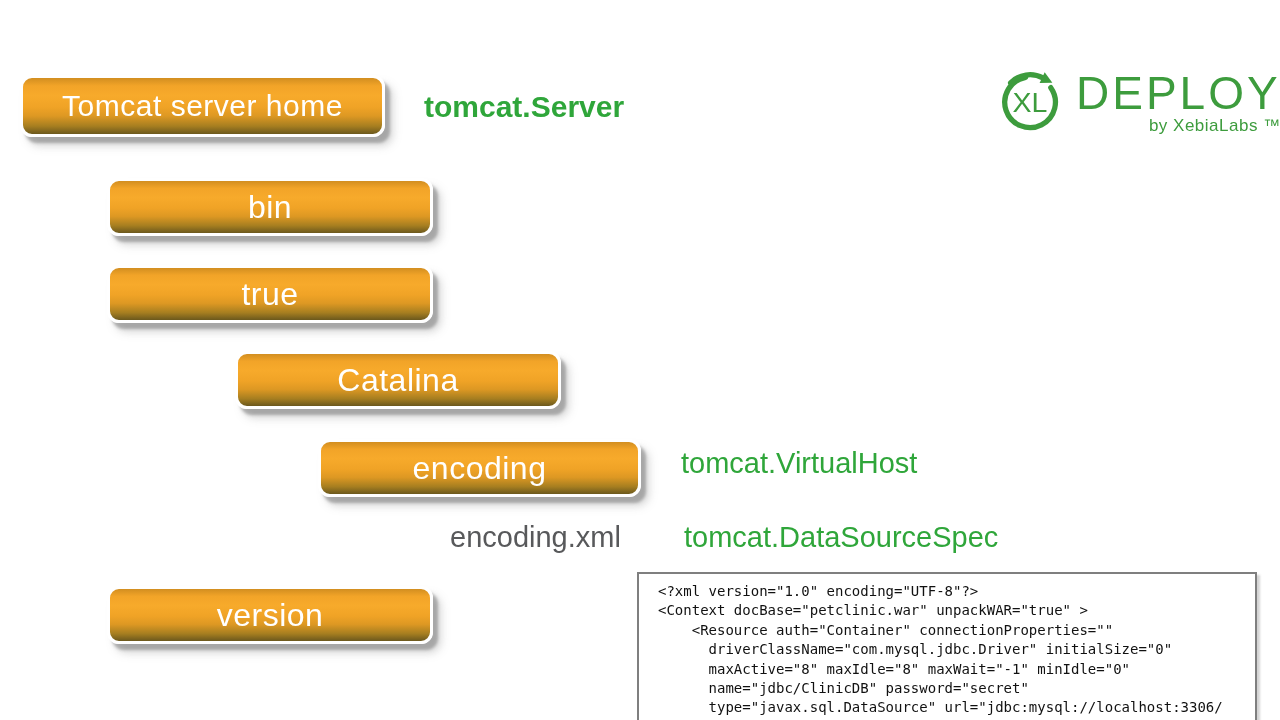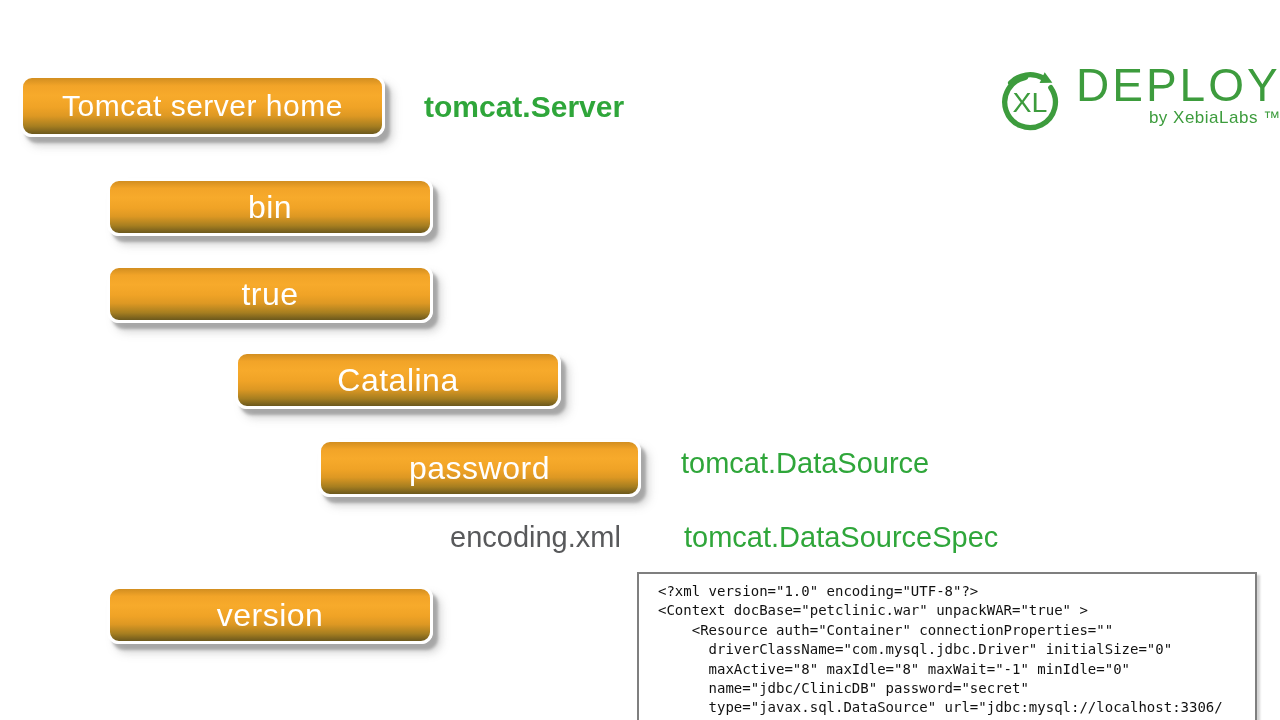--- a/index.html
+++ b/index.html
@@ -47,21 +47,21 @@
     position: absolute;
     color: var(--file-gray, #58595b);
     font-size: 29px;
     white-space: nowrap;
   }
   
   .logo {
     position: absolute;
     left: 994px; top: 16px;
     display: flex;
-    align-items: flex-start;
+    align-items: flex-end;
   }
   .logo-mark { width: 72px; height: 76px; }
   .logo-text { margin-left: 10px; }
   .logo-product {
     color: var(--logo-green, #3d9c3d);
     font-size: 46px;
     font-weight: 400;
     letter-spacing: 3px;
     line-height: 50px;
   }
@@ -107,32 +107,32 @@
 
   <div class="btn" style="left:107px; top:221px; width:326px; height:58px;">
     <span>true</span>
   </div>
 
   <div class="btn" style="left:235px; top:307px; width:326px; height:58px;">
     <span>Catalina</span>
   </div>
 
   <div class="btn" style="left:318px; top:395px; width:323px; height:58px;">
-    <span>password</span>
+    <span>encoding</span>
   </div>
 
   <div class="btn" style="left:107px; top:542px; width:326px; height:58px;">
     <span>version</span>
   </div>
 
   <div class="file-label" style="left:450px; top:477px;">encoding.xml</div>
 
   <div class="type-label big" style="left:424px; top:46px;font-weight:bold;">tomcat.Server</div>
 
-  <div class="type-label" style="left:681px; top:403px;">tomcat.DataSource</div>
+  <div class="type-label" style="left:681px; top:403px;">tomcat.VirtualHost</div>
 
   <div class="type-label" style="left:684px; top:477px;">tomcat.DataSourceSpec</div>
 
   <div class="logo">
     <svg class="logo-mark" viewBox="0 0 68 72">
 
       <path d="M 29.8 16.4 A 24 24 0 1 0 53.7 26.2" fill="none" stroke="#3d9c3d" stroke-width="5" stroke-linecap="round"></path>
 
       <path d="M 15.6 21.6 A 26 26 0 0 1 46.2 17.0" fill="none" stroke="#3d9c3d" stroke-width="5" stroke-linecap="round"></path>
 

